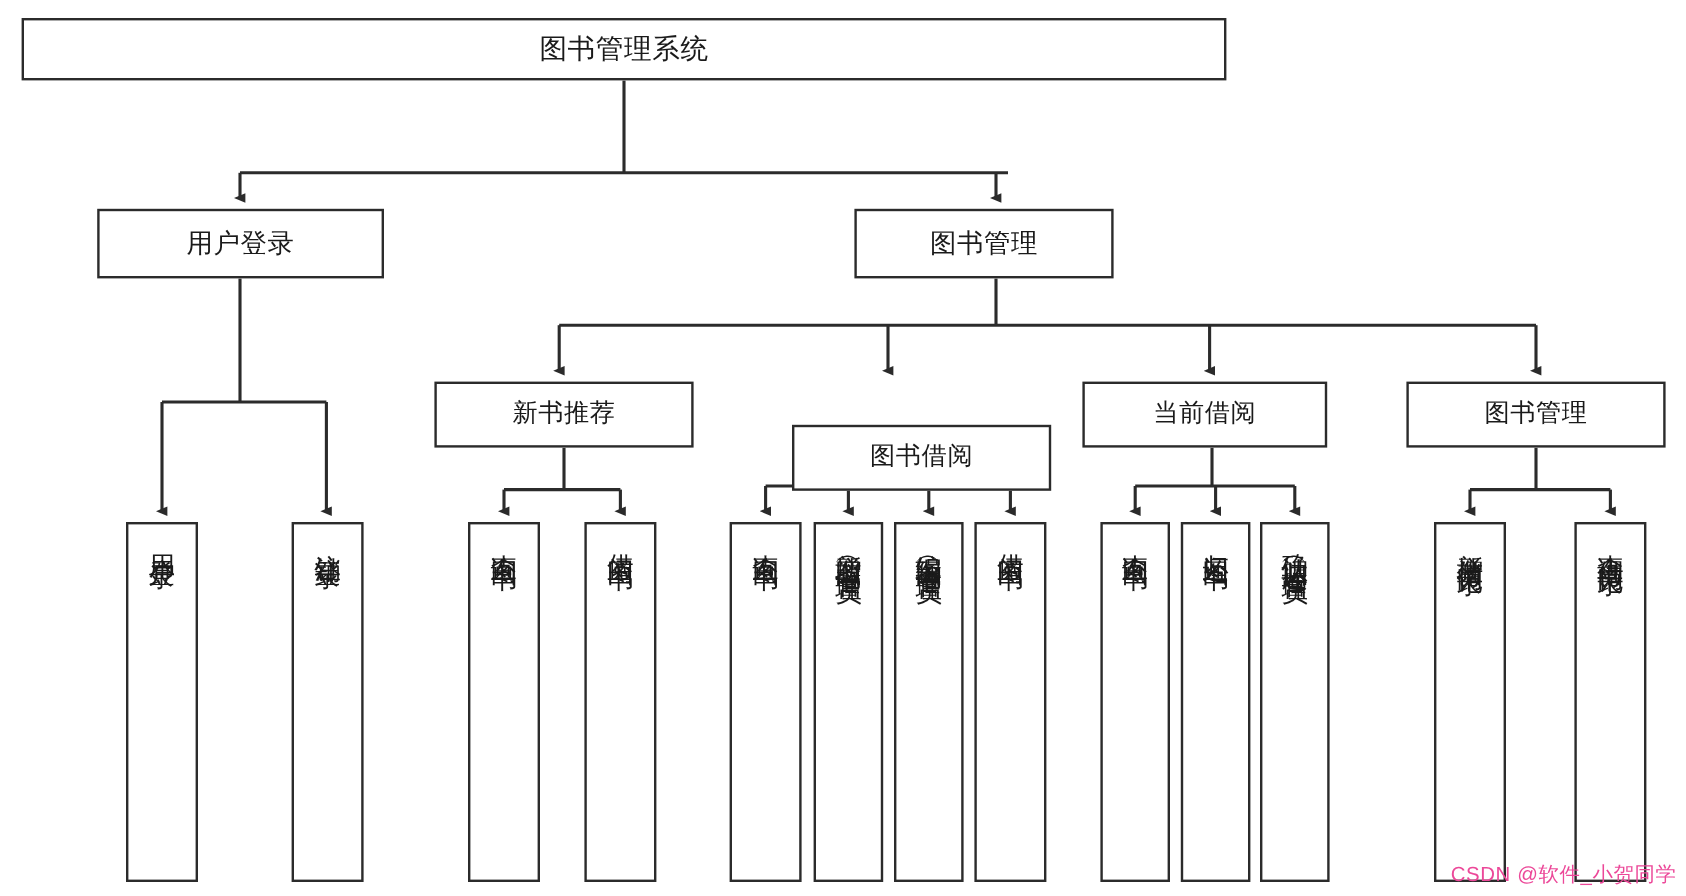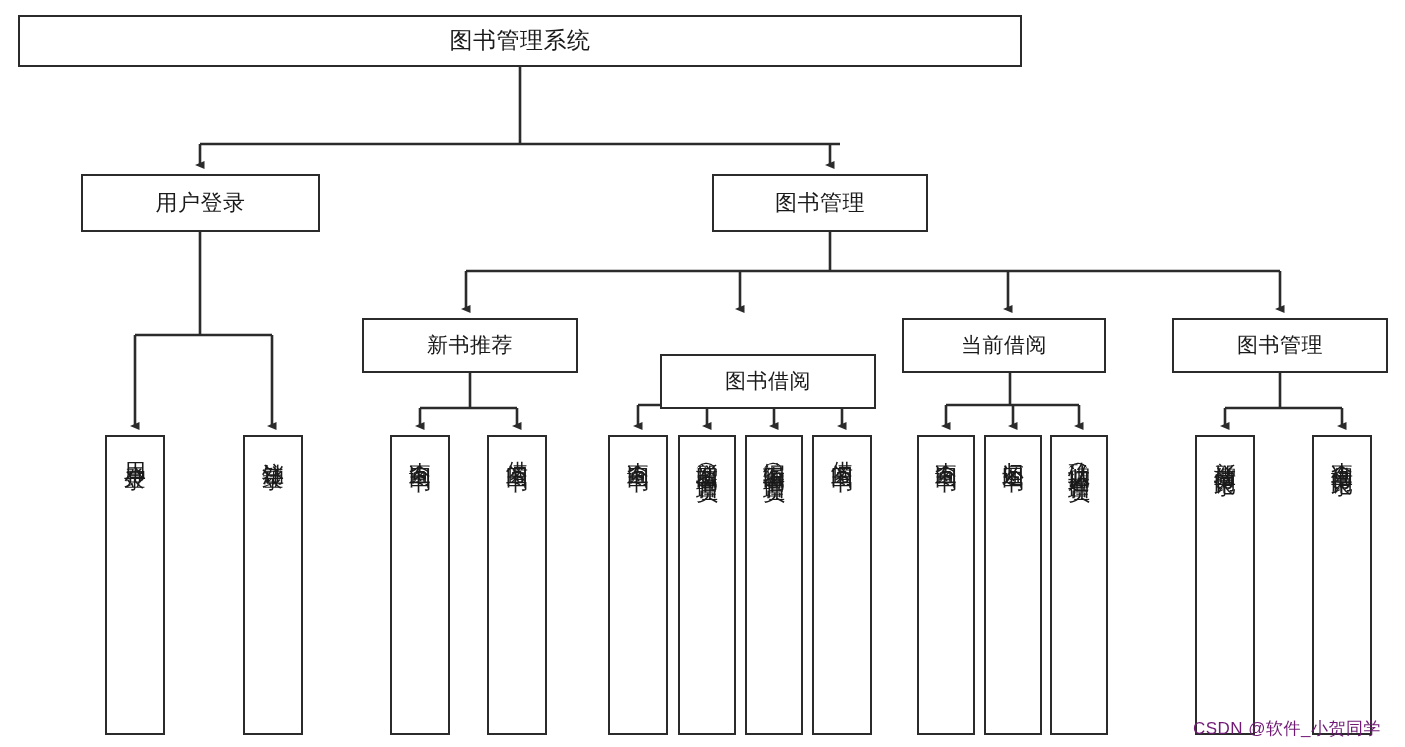--- a/index.html
+++ b/index.html
@@ -58,24 +58,24 @@
   .node-leaf .node-label {
     writing-mode: vertical-rl;
     text-orientation: upright;
     font-size: 22px;
     letter-spacing: 3px;
     line-height: 1;
     white-space: pre;
   }
   .watermark {
     position: absolute;
-    right: 24px;
+    right: 8px;
     bottom: 7px;
     font-size: 17px;
-    color: #701a75;
+    color: #ec4899;
     letter-spacing: 0.5px;
     white-space: nowrap;
     user-select: none;
   }
 </style>
 </head>
 <body>
 
 <div id="diagram-root">
 

